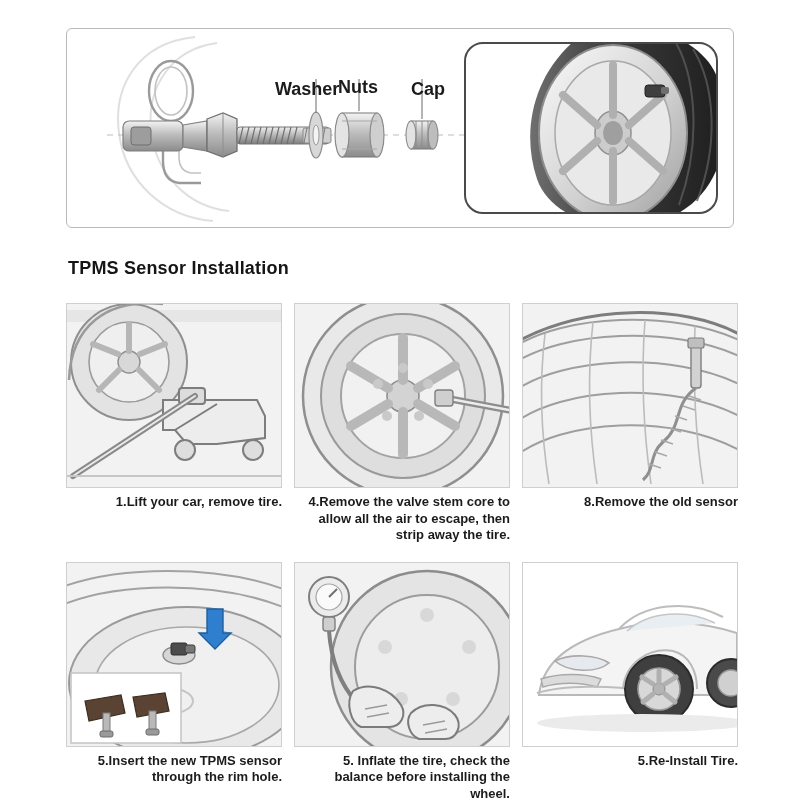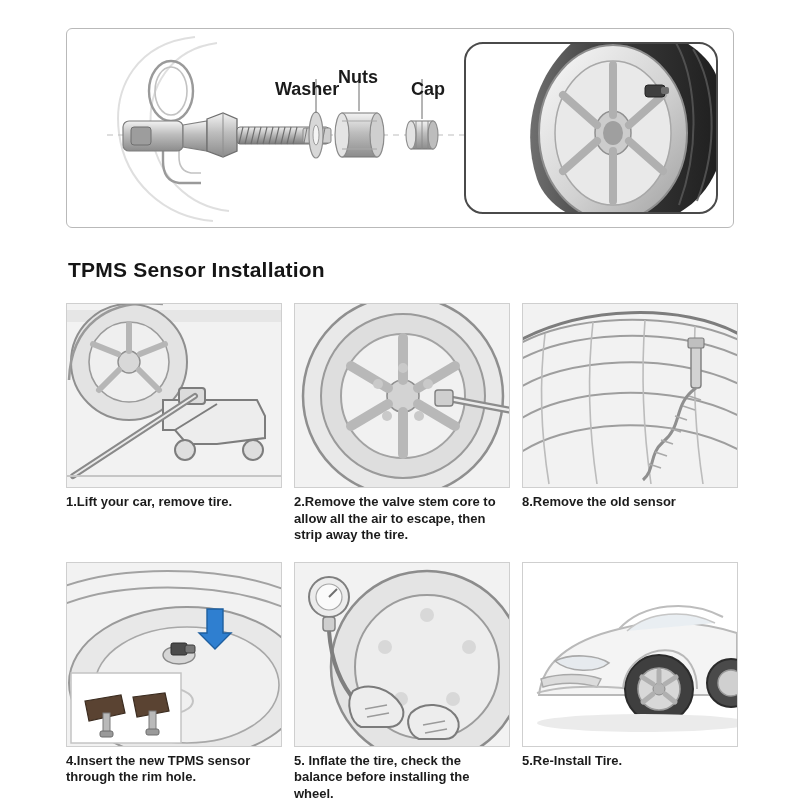--- a/index.html
+++ b/index.html
@@ -31,29 +31,29 @@
   .top-panel-inner { position: absolute; inset: 0; }
 
   .callout-label {
     position: absolute;
     font-size: 18px;
     font-weight: 700;
     color: #1b1b1b;
     white-space: nowrap;
   }
   .lbl-washer { left: 208px; top: 50px; }
-  .lbl-nuts   { left: 271px; top: 38px; }
+  .lbl-nuts   { left: 271px; top: 48px; }
   .lbl-cap    { left: 344px; top: 50px; }
 
   
   .section-title {
     position: absolute;
     left: 68px;
     top: 258px;
-    font-size: 21px;
+    font-size: 18px;
     font-weight: 700;
     letter-spacing: .2px;
     color: #151515;
   }
 
   
   .steps {
     position: absolute;
     left: 66px;
     top: 303px;
@@ -69,20 +69,21 @@
     position: relative;
     overflow: hidden;
     box-sizing: border-box;
   }
   .caption {
     margin-top: 6px;
     font-size: 13px;
     line-height: 16.5px;
     color: #1b1b1b;
     font-weight: 600;
+    text-align: right;
   }
   .row2 { margin-top: 18px; }
 
   
   svg { display: block; }
 </style>
 </head>
 <body>
 
 <div class="top-panel">
@@ -298,21 +299,21 @@
             <circle cx="124" cy="112" r="5"></circle>
               <circle cx="92" cy="112" r="5"></circle>
             <circle cx="83" cy="80" r="5"></circle>
           </g>
 
           <line x1="150" y1="94" x2="214" y2="106" stroke="#8c8c8c" stroke-width="7" stroke-linecap="round"></line>
           <line x1="150" y1="94" x2="214" y2="106" stroke="#ececec" stroke-width="2.4" stroke-linecap="round"></line>
           <rect x="140" y="86" width="18" height="16" rx="3" fill="#cfcfcf" stroke="#7f7f7f" stroke-width="1.4"></rect>
         </svg>
       </div>
-      <div class="caption">2.Remove the valve stem core to allow all the air to escape, then strip away the tire.</div>
+      <div class="caption">4.Remove the valve stem core to allow all the air to escape, then strip away the tire.</div>
     </div>
 
     <div class="cell">
       <div class="thumb">
         <svg width="214" height="183" viewBox="0 0 214 183">
           <rect width="214" height="183" fill="#f2f2f2"></rect>
 
           <g fill="none" stroke="#9e9e9e" stroke-width="2">
             <path d="M-10 44 C 40 10, 150 6, 216 36"></path>
             <path d="M-10 60 C 40 26, 150 22, 216 52"></path>
@@ -387,21 +388,21 @@
             </g>
 
             <g>
               <path d="M66 134 L98 130 L102 148 L70 154 Z" fill="#5a4332" stroke="#3b2c20" stroke-width="1.2"></path>
               <rect x="82" y="148" width="7" height="20" fill="#b9b9b9" stroke="#7a7a7a" stroke-width="1"></rect>
               <rect x="79" y="166" width="13" height="6" rx="2" fill="#9a9a9a" stroke="#6c6c6c" stroke-width="1"></rect>
             </g>
           </g>
         </svg>
       </div>
-      <div class="caption">4.Insert the new TPMS sensor through the rim hole.</div>
+      <div class="caption">5.Insert the new TPMS sensor through the rim hole.</div>
     </div>
 
     <div class="cell">
       <div class="thumb">
         <svg width="214" height="183" viewBox="0 0 214 183">
           <rect width="214" height="183" fill="#f2f2f2"></rect>
 
           <circle cx="132" cy="104" r="96" fill="#e4e4e4" stroke="#8c8c8c" stroke-width="2.5"></circle>
           <circle cx="132" cy="104" r="72" fill="#ededed" stroke="#9c9c9c" stroke-width="2"></circle>
           <g fill="#d8d8d8">

